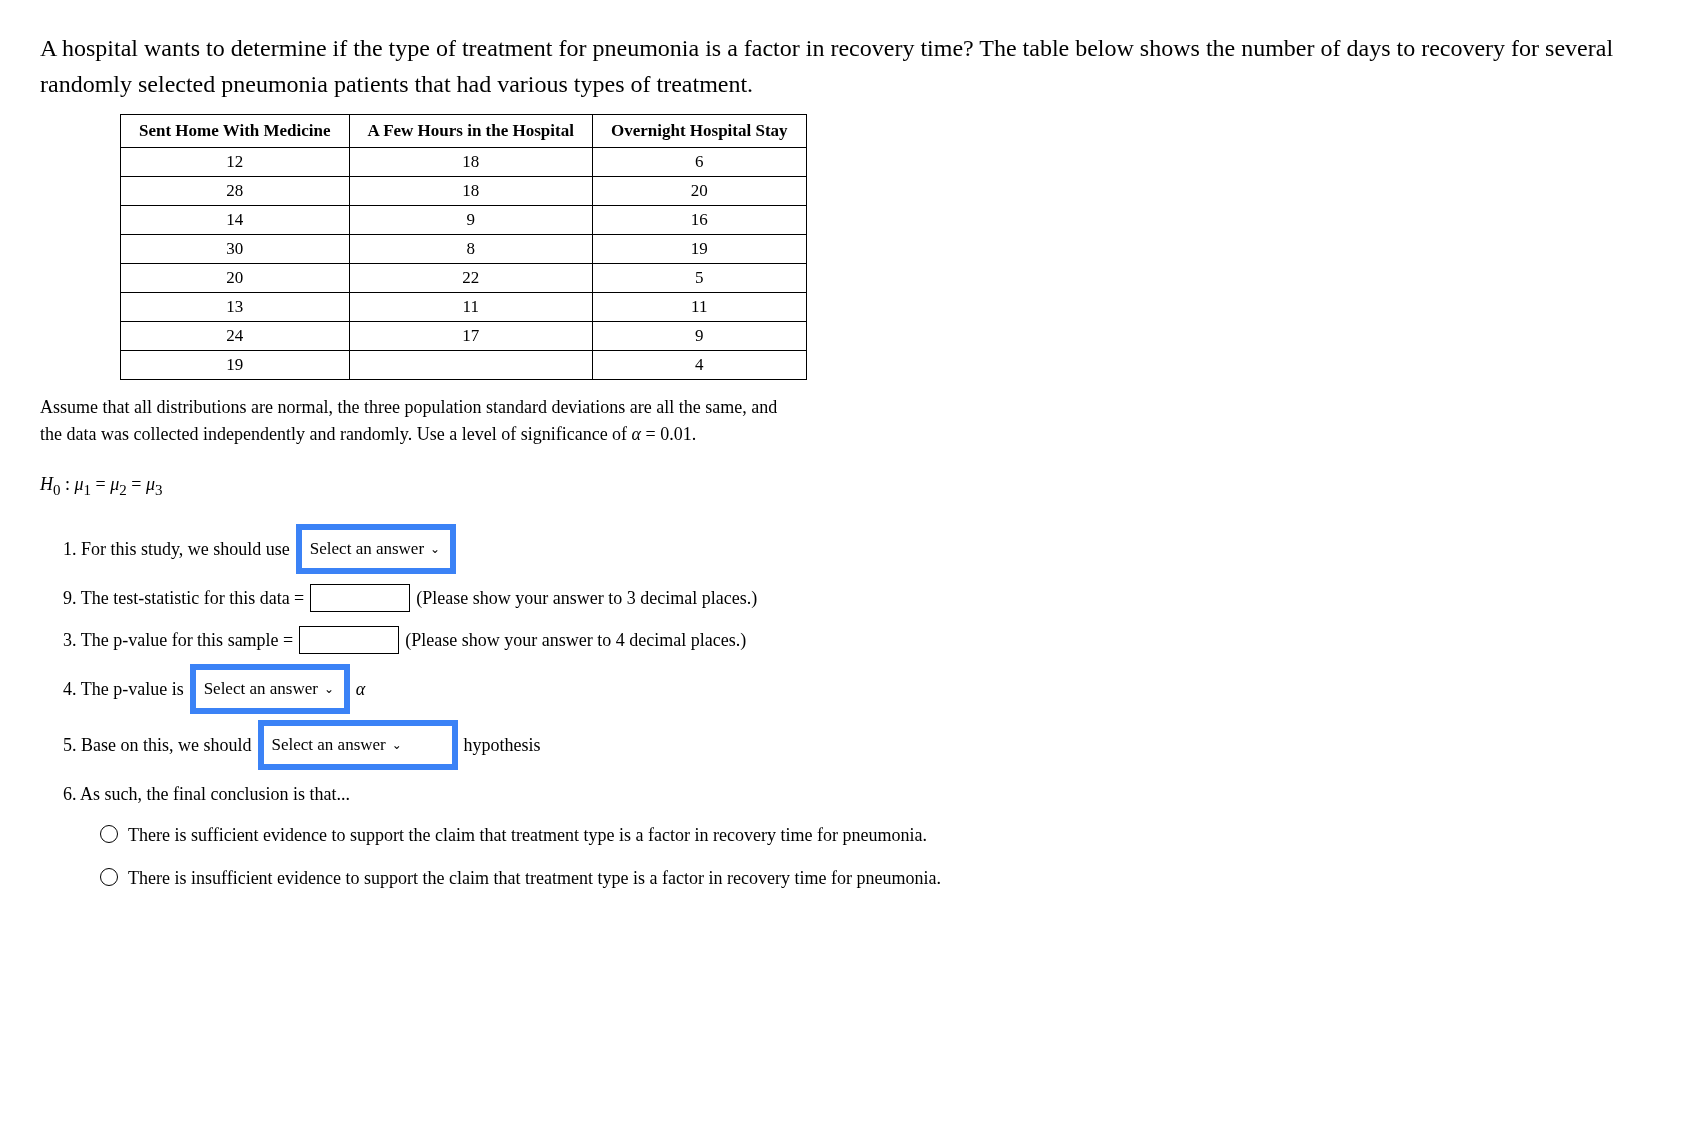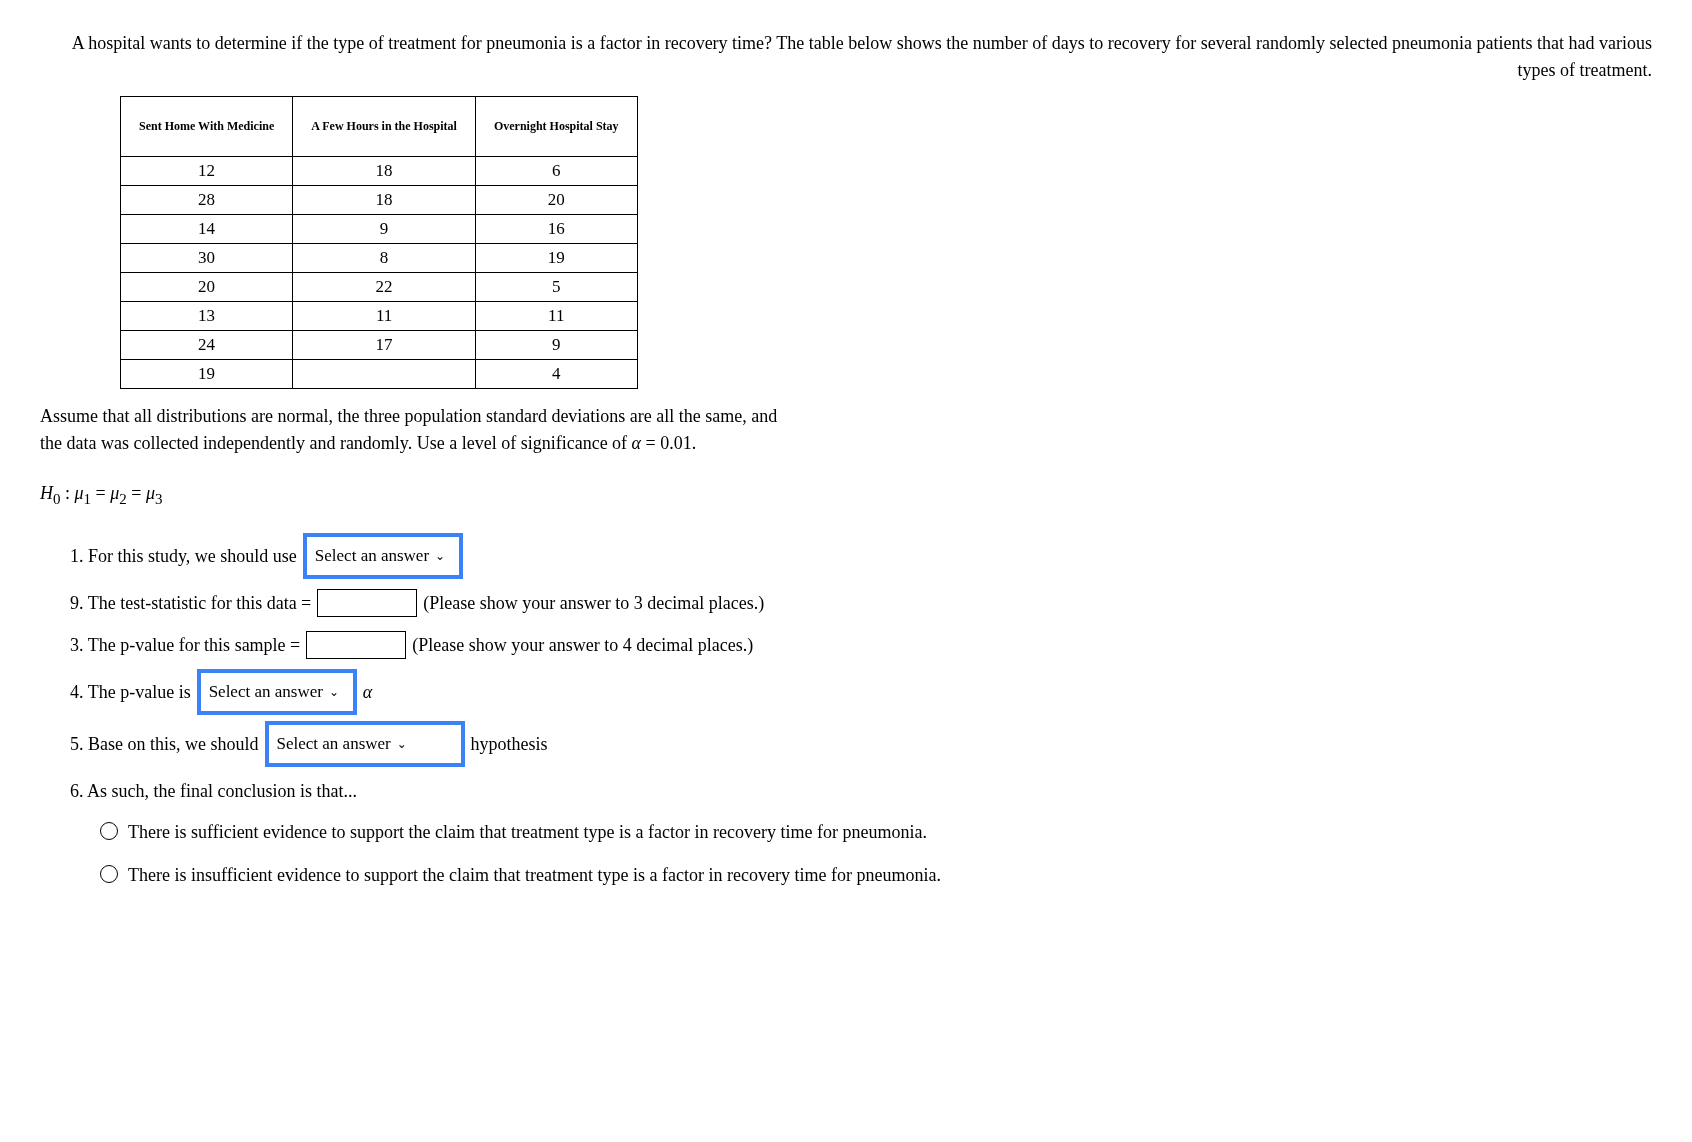--- a/index.html
+++ b/index.html
@@ -11,37 +11,36 @@
     body {
       font-family: "Times New Roman", Times, serif;
       font-size: 18px;
       background: #ffffff;
       color: #000000;
       padding: 30px 40px;
       max-width: 1692px;
     }
 
     .problem-text {
-      font-size: 18px;
+      font-size: 24px;
       line-height: 1.5;
       margin-bottom: 12px;
-      text-align: right;
     }
 
     .data-table {
       border-collapse: collapse;
       margin-left: 80px;
       margin-bottom: 14px;
     }
 
     .data-table th {
       border: 1px solid #000;
-      padding: 22px 18px;
+      padding: 6px 18px;
       font-weight: bold;
-      font-size: 12px;
+      font-size: 17px;
       text-align: center;
       background: #fff;
     }
 
     .data-table td {
       border: 1px solid #000;
       padding: 4px 18px;
       text-align: center;
       font-size: 17px;
     }
@@ -54,35 +53,35 @@
 
     .hypothesis-block {
       margin-bottom: 20px;
       font-size: 18px;
       line-height: 1.8;
     }
 
     .questions-block {
       font-size: 18px;
       line-height: 2.0;
-      margin-left: 30px;
+      margin-left: 23px;
     }
 
     .question-line {
       display: flex;
       align-items: center;
       gap: 6px;
       margin-bottom: 6px;
       flex-wrap: wrap;
     }
 
     .select-dropdown {
       display: inline-flex;
       align-items: center;
-      border: 4px solid #3b82f6;
+      border: 6px solid #3b82f6;
       padding: 2px 8px;
       font-size: 17px;
       font-family: "Times New Roman", Times, serif;
       background: #fff;
       cursor: pointer;
       gap: 6px;
       min-width: 160px;
     }
 
     .select-dropdown .chevron {

